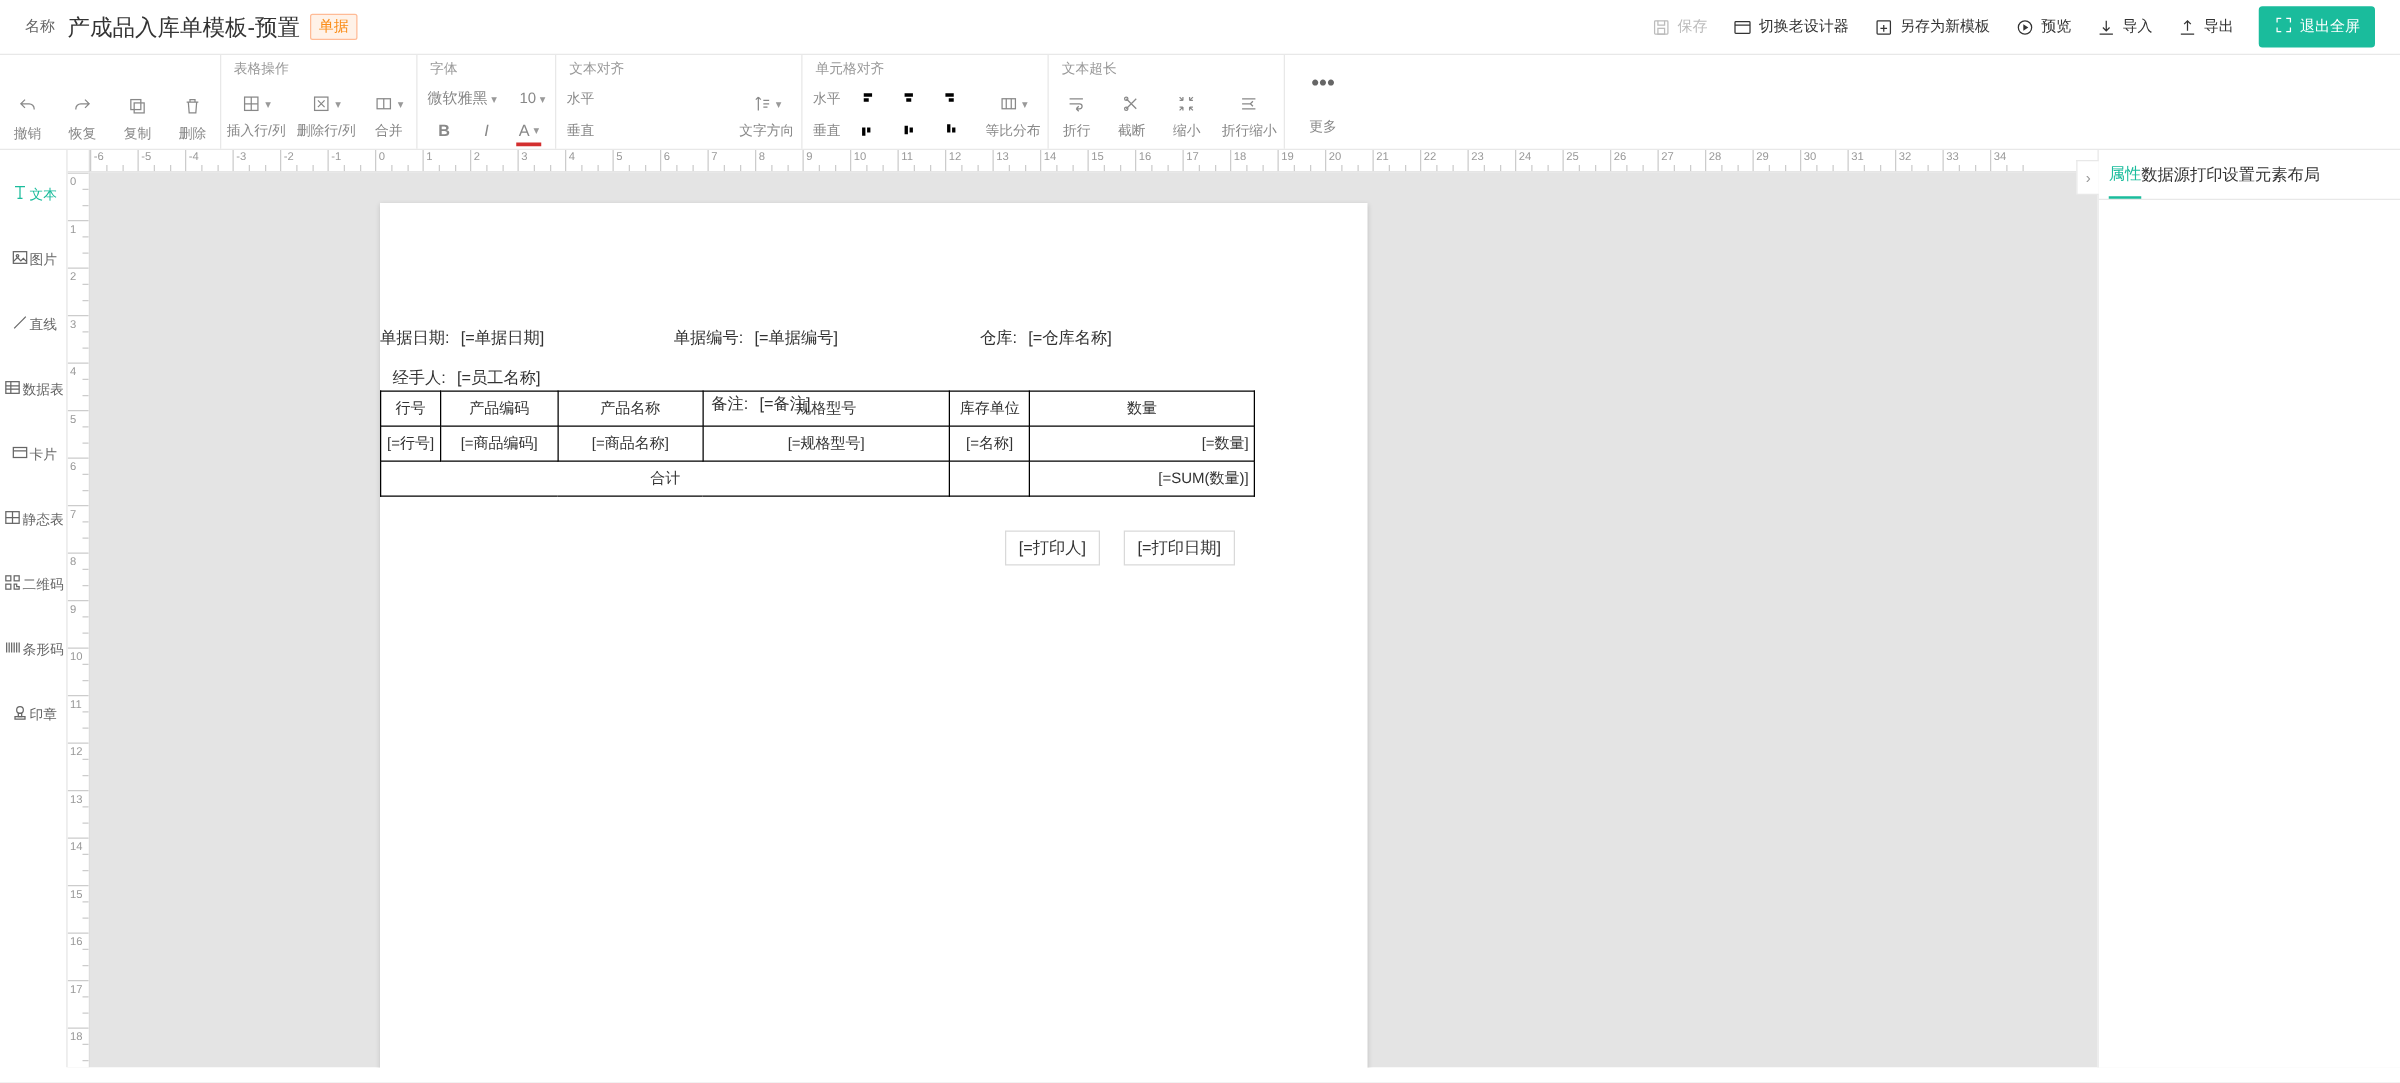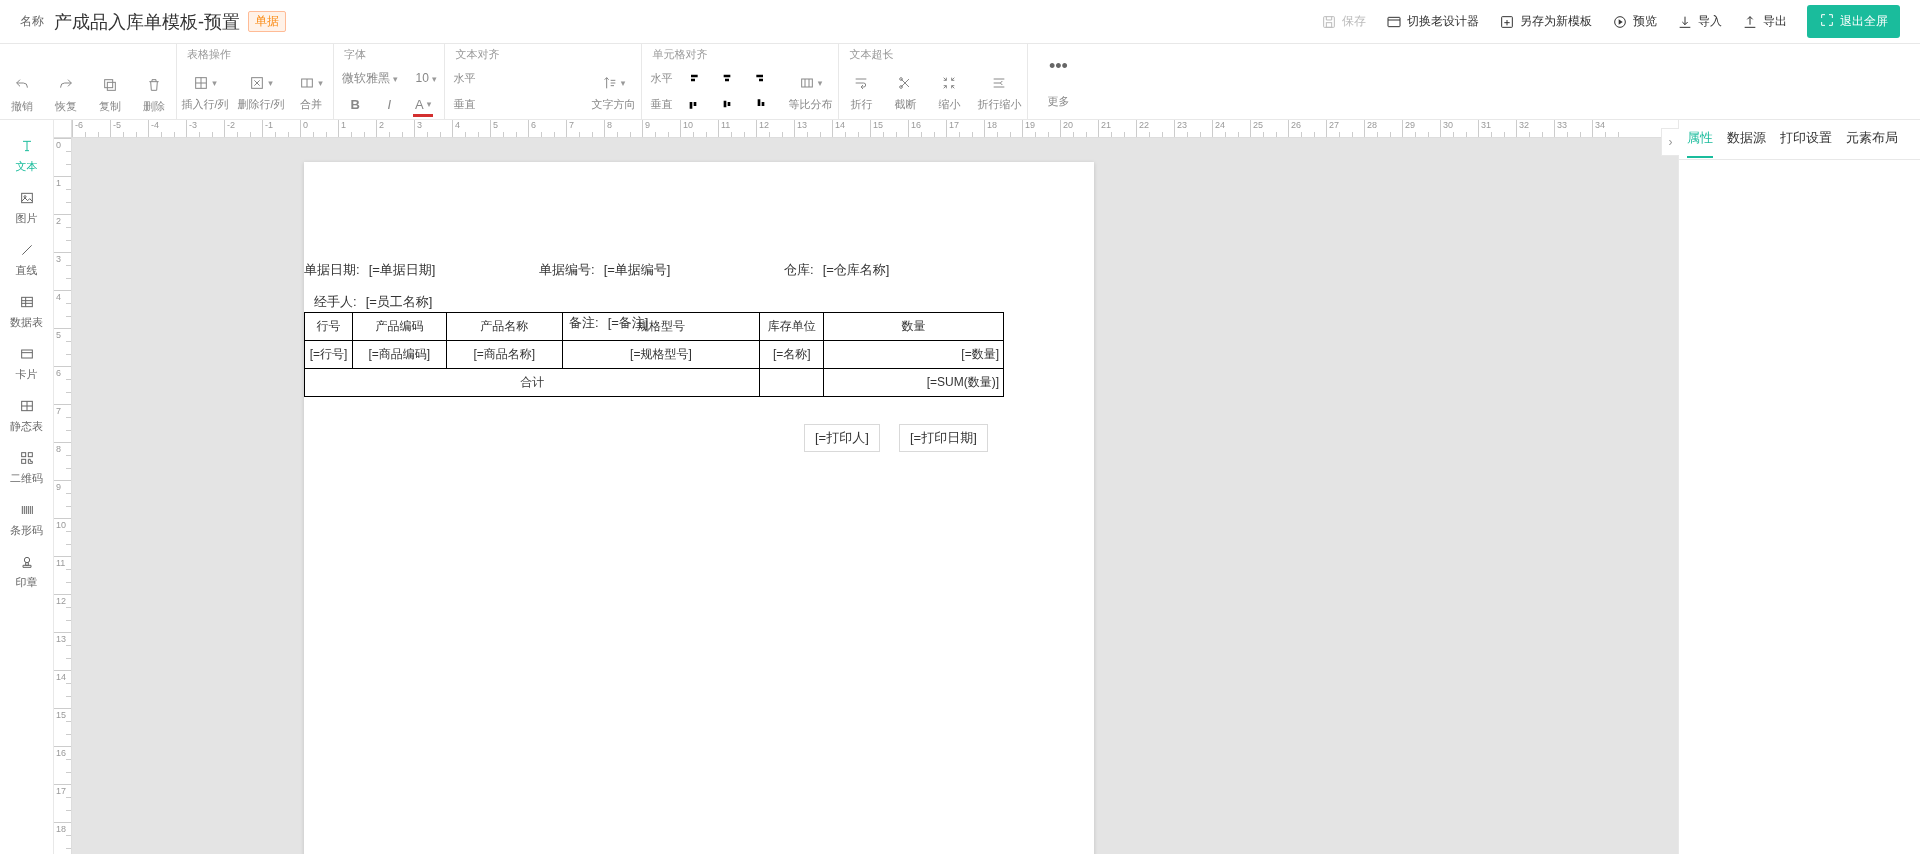--- a/index.html
+++ b/index.html
@@ -38,21 +38,21 @@
 .color-underline::after { content: ""; position: absolute; left: 3px; right: 3px; bottom: -2px; height: 3px; background: #d32f2f; }
 .more-group { display: flex; align-items: center; justify-content: center; flex-direction: column; width: 60px; }
 .more-group .dots { font-size: 18px; color: #666; height: 24px; display: flex; align-items: center; }
 .more-group .lbl { font-size: 11px; color: #888; margin-top: 16px; }
 
 
 .main { display: flex; height: calc(866px - 56px - 76px); position: relative; }
 
 
 .left-tools { width: 54px; border-right: 1px solid #e8e8e8; display: flex; flex-direction: column; align-items: center; padding-top: 8px; background: #fff; }
-.left-tool { width: 54px; height: 52px; display: flex; flex-direction: column; align-items: center; justify-content: center; cursor: pointer; color: #666; text-align: right; }
+.left-tool { width: 54px; height: 52px; display: flex; flex-direction: row; align-items: center; justify-content: center; cursor: pointer; color: #666; text-align: right; }
 .left-tool .ico { height: 22px; display: flex; align-items: center; justify-content: center; }
 .left-tool .lbl { font-size: 11px; margin-top: 2px; color: #666; }
 .left-tool.active .ico svg, .left-tool.active .lbl { color: #1abc9c; }
 
 
 .canvas-wrap { flex: 1; position: relative; background: #e4e4e4; overflow: hidden; }
 .ruler-h { position: absolute; top: 0; left: 18px; right: 0; height: 18px; background: #fff; border-bottom: 1px solid #ddd; display: flex; align-items: flex-end; font-size: 9px; color: #999; overflow: hidden; }
 .ruler-h .tick { position: relative; width: 38px; flex: 0 0 38px; height: 18px; border-left: 1px solid #ccc; }
 .ruler-h .tick::before, .ruler-h .tick::after { content:""; position:absolute; bottom:0; width:1px; background:#ccc; }
 .ruler-h .tick::before { left: 12px; height: 5px; }
@@ -76,21 +76,21 @@
 
 .data-table { position: absolute; top: 150px; left: 0; width: 700px; border-collapse: collapse; }
 .data-table th, .data-table td { border: 1px solid #000; font-size: 12px; padding: 5px 4px; text-align: center; font-weight: normal; }
 .data-table td.right { text-align: right; }
 
 .footer-box { position: absolute; border: 1px solid #d9d9d9; padding: 4px 10px; font-size: 13px; }
 
 
 .right-panel { position: absolute; top: 0; right: 0; width: 242px; bottom: 0; background: #fff; border-left: 1px solid #e8e8e8; }
 .right-panel .collapse { position: absolute; top: 8px; left: -18px; width: 18px; height: 28px; background: #fff; border: 1px solid #e8e8e8; border-right: none; display: flex; align-items: center; justify-content: center; cursor: pointer; color: #999; font-size: 12px; }
-.right-tabs { display: flex; height: 40px; border-bottom: 1px solid #e8e8e8; align-items: flex-start; padding: 0 8px; gap: 14px; font-size: 13px; }
+.right-tabs { display: flex; height: 40px; border-bottom: 1px solid #e8e8e8; align-items: center; padding: 0 8px; gap: 0; font-size: 13px; }
 .right-tabs .tab { cursor: pointer; color: #333; padding: 9px 0; }
 .right-tabs .tab.active { color: #1abc9c; border-bottom: 2px solid #1abc9c; }
 
 svg { width: 16px; height: 16px; }
 .ico svg { stroke: currentColor; fill: none; stroke-width: 1.5; }
 </style>
 </head>
 <body>
 
 <div class="top-header">

